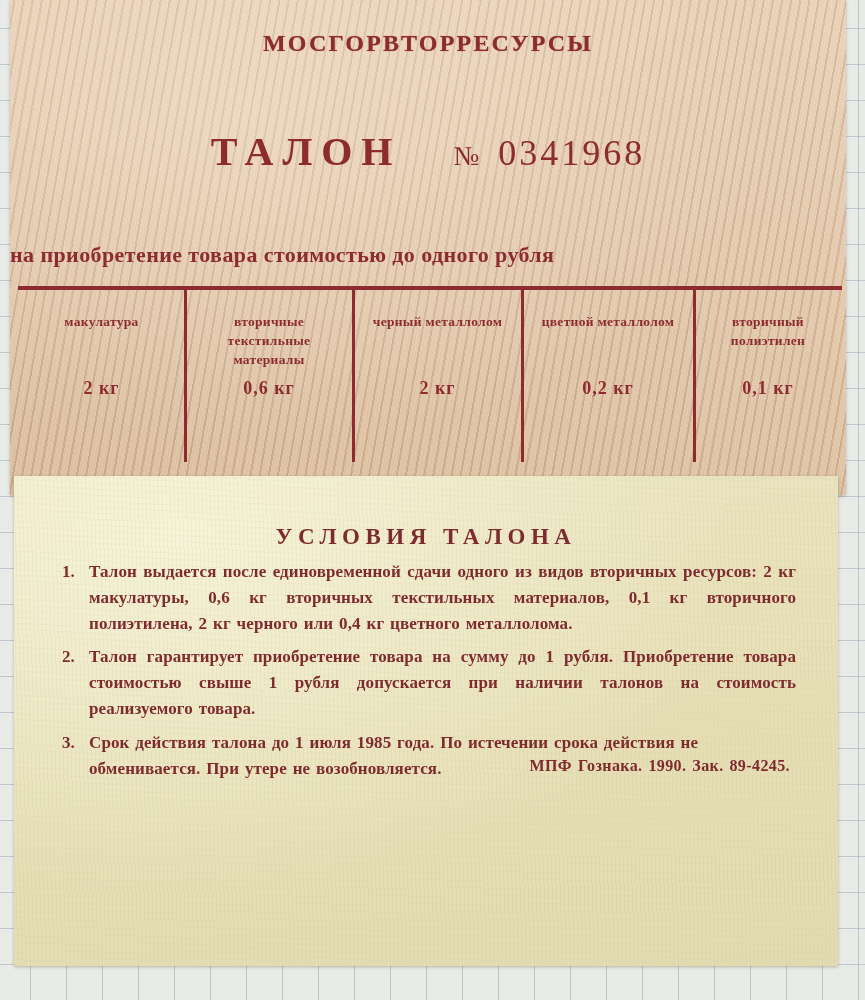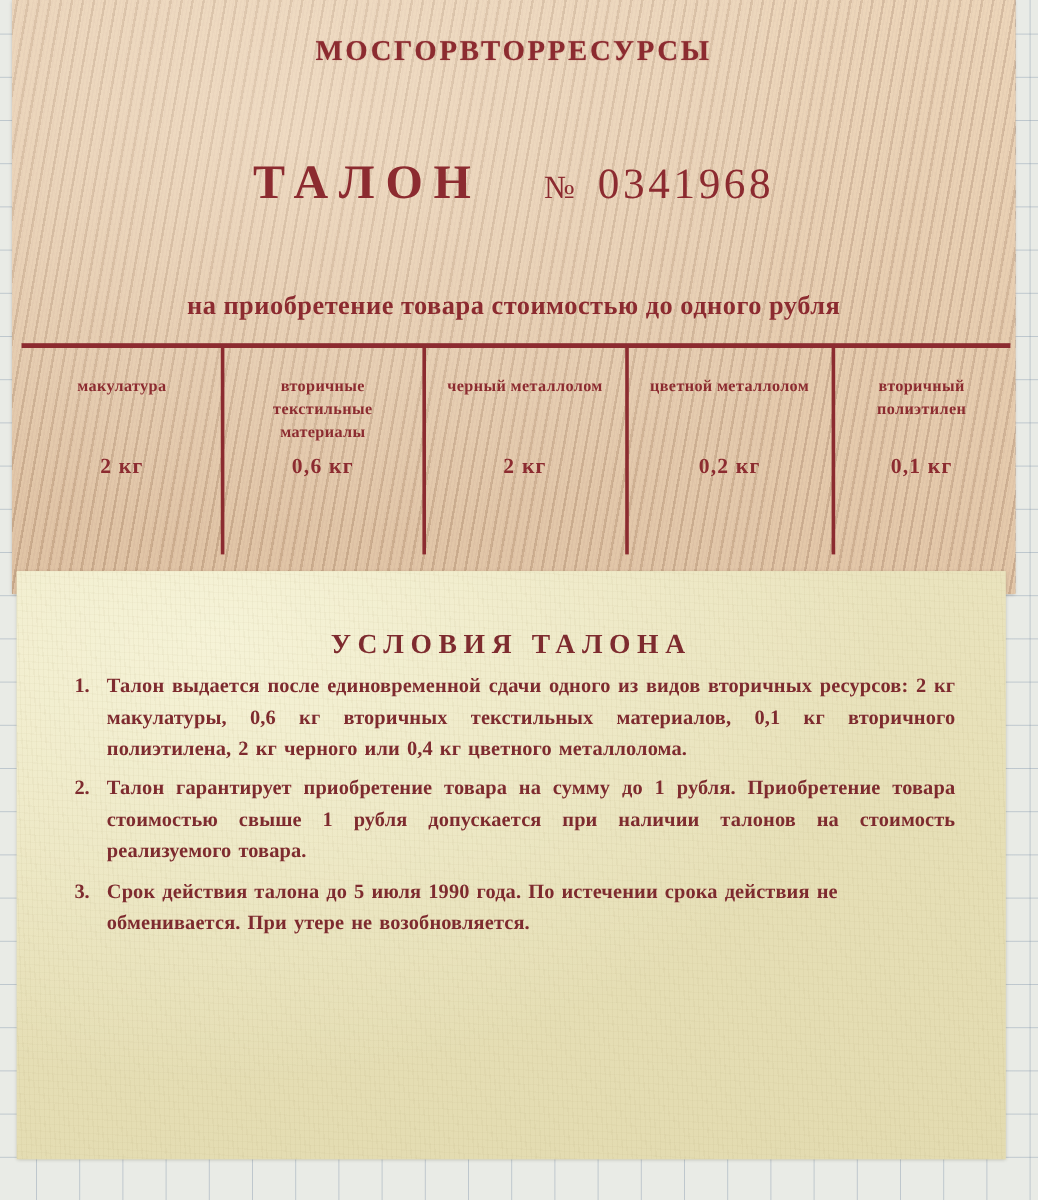--- a/index.html
+++ b/index.html
@@ -123,21 +123,21 @@
     gap: 16px;
     font-size: 36px;
     letter-spacing: 3px;
   }
   .v-num-sign { font-size: 27px; }
 
   .v-subtitle {
     position: absolute;
     left: 0; right: 0;
     top: 242px;
-    text-align: center;
+    text-align: left;
     font-size: 22px;
     font-weight: bold;
     letter-spacing: 0.4px;
     color: #8c2b30;
   }
 
   .v-rule {
     position: absolute;
     left: 8px;
     right: 4px;
@@ -340,20 +340,21 @@
         <div class="c-text">Талон выдается после единовременной сдачи одного из видов вторичных ресурсов: 2 кг макулатуры, 0,6 кг вторичных текстильных материалов, 0,1 кг вторичного полиэтилена, 2 кг черного или 0,4 кг цветного металлолома.</div>
       </div>
 
       <div class="c-item">
         <div class="c-marker">2.</div>
         <div class="c-text">Талон гарантирует приобретение товара на сумму до 1 рубля. Приобретение товара стоимостью свыше 1 рубля допускается при наличии талонов на стоимость реализуемого товара.</div>
       </div>
 
       <div class="c-item">
         <div class="c-marker">3.</div>
-        <div class="c-text nojust">Срок действия талона до 5 июля 1990 года. По истечении срока действия не обменивается. При утере не возобновляется.</div>
+        <div class="c-text nojust">Срок действия талона до 1 июля 1985 года. По истечении срока действия не обменивается. При утере не возобновляется.</div>
       </div>
 
     </div>
 
+    <div class="c-imprint">МПФ Гознака. 1990. Зак. 89-4245.</div>
   </div>
 
 </div>
 
 </body></html>

